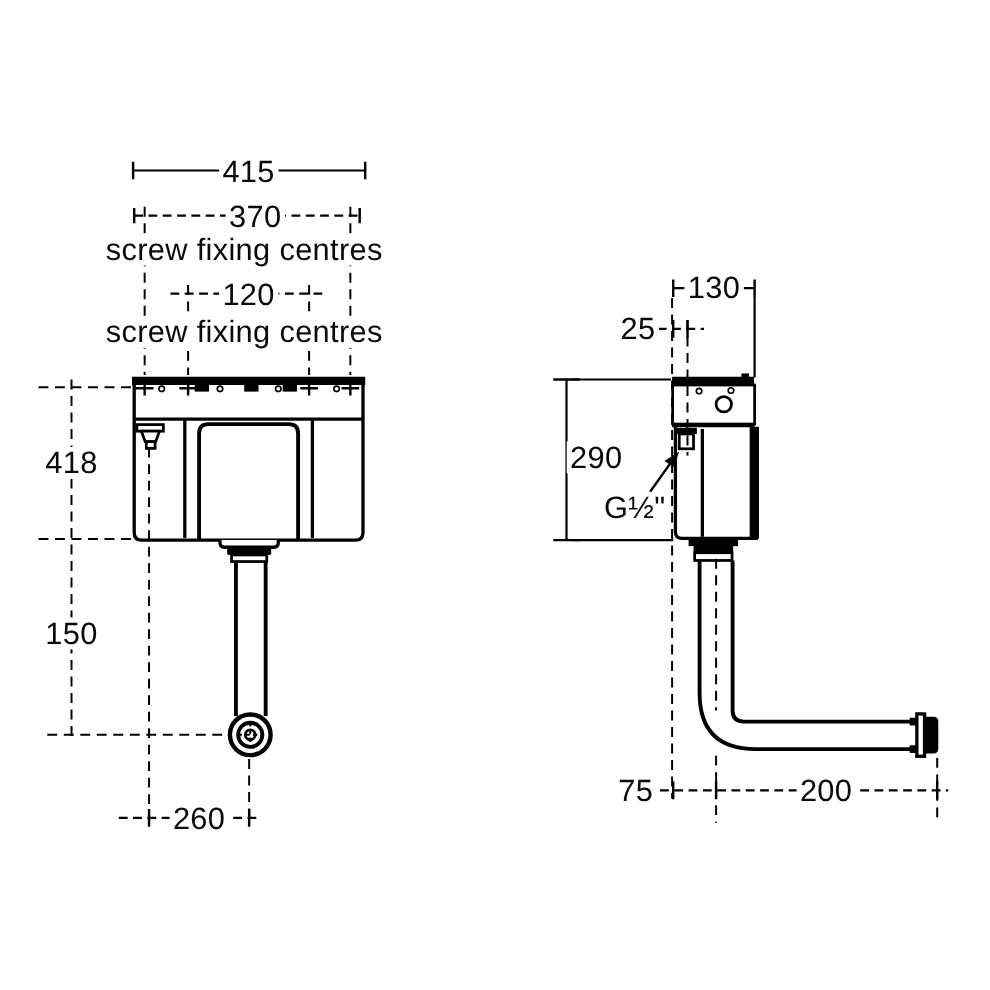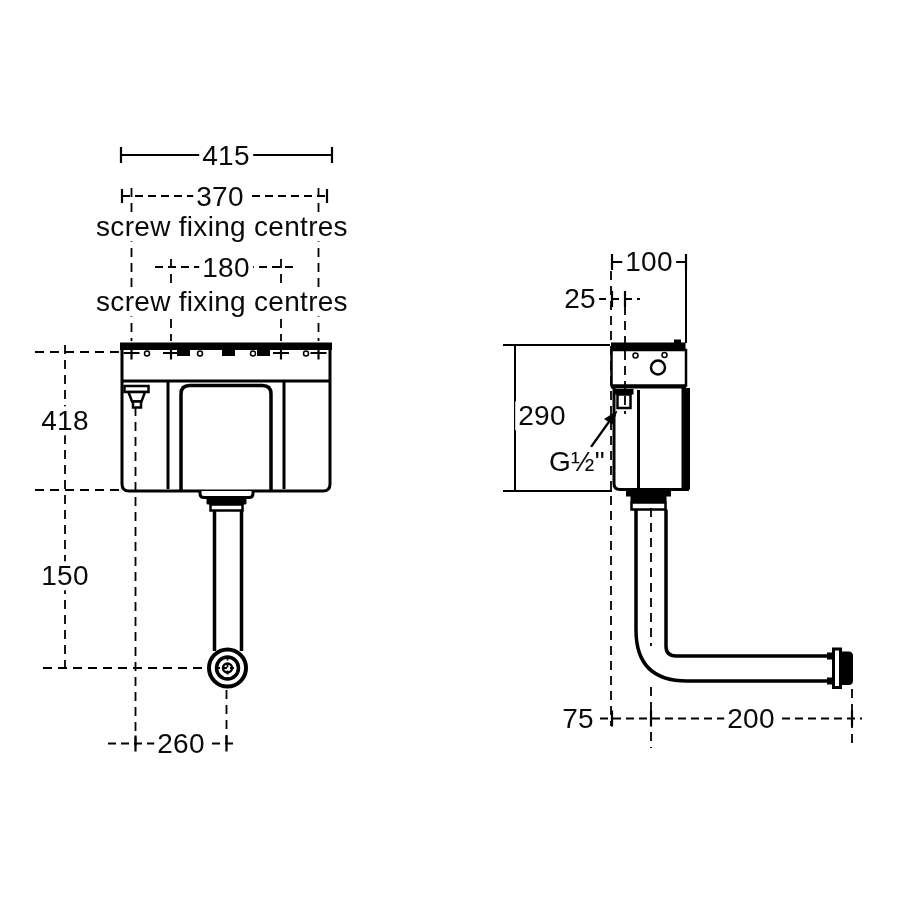--- a/index.html
+++ b/index.html
@@ -162,27 +162,27 @@
     <g>
       <rect class="blk" x="614" y="389" width="19.5" height="5.5"></rect>
       <rect class="s25" x="617.5" y="394.5" width="13" height="13.5"></rect>
       <path class="s22" d="M591,447 L611,419"></path>
       <polygon class="blk" points="617.5,410.5 612.5,424.5 604,419"></polygon>
     </g>
   </g>
 </svg>
 
   <div class="lbl" style="left:226px;top:156px">415</div>
-  <div class="lbl" style="left:220px;top:197px">370</div>
+  <div class="lbl" style="left:232px;top:197px">370</div>
   <div class="lbl" style="left:222px;top:227px">screw fixing centres</div>
-  <div class="lbl" style="left:226px;top:268px">180</div>
+  <div class="lbl" style="left:226px;top:268px">120</div>
   <div class="lbl" style="left:222px;top:302px">screw fixing centres</div>
   <div class="lbl" style="left:65px;top:421px">418</div>
   <div class="lbl" style="left:65px;top:576px">150</div>
   <div class="lbl" style="left:181px;top:744px">260</div>
 
-  <div class="lbl" style="left:649px;top:262px">100</div>
+  <div class="lbl" style="left:649px;top:262px">130</div>
   <div class="lbl" style="left:580px;top:299px">25</div>
   <div class="lbl" style="left:542px;top:416px">290</div>
   <div class="lbl" style="left:577px;top:462px">G½"</div>
   <div class="lbl" style="left:578px;top:719px">75</div>
   <div class="lbl" style="left:751px;top:719px">200</div>
 </div>
 
 </body></html>

